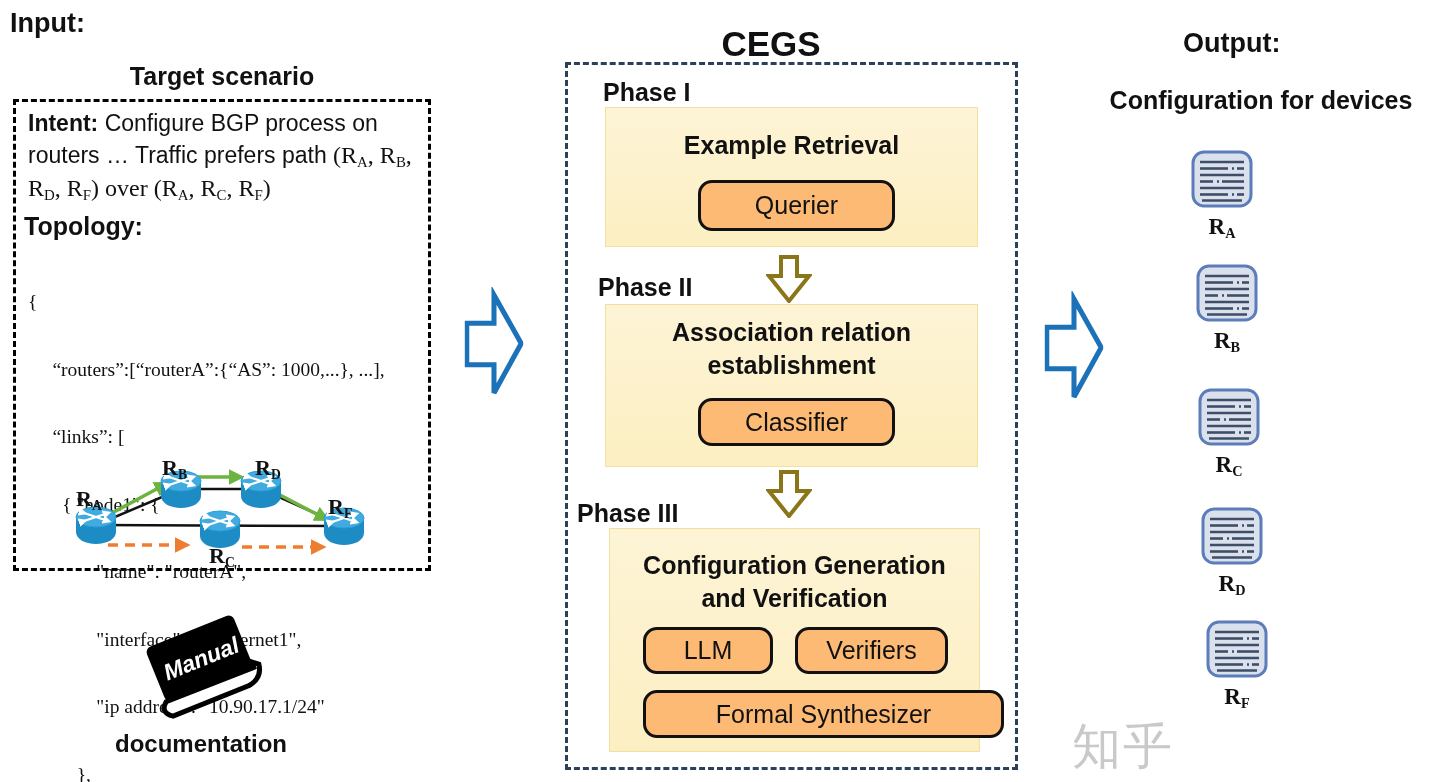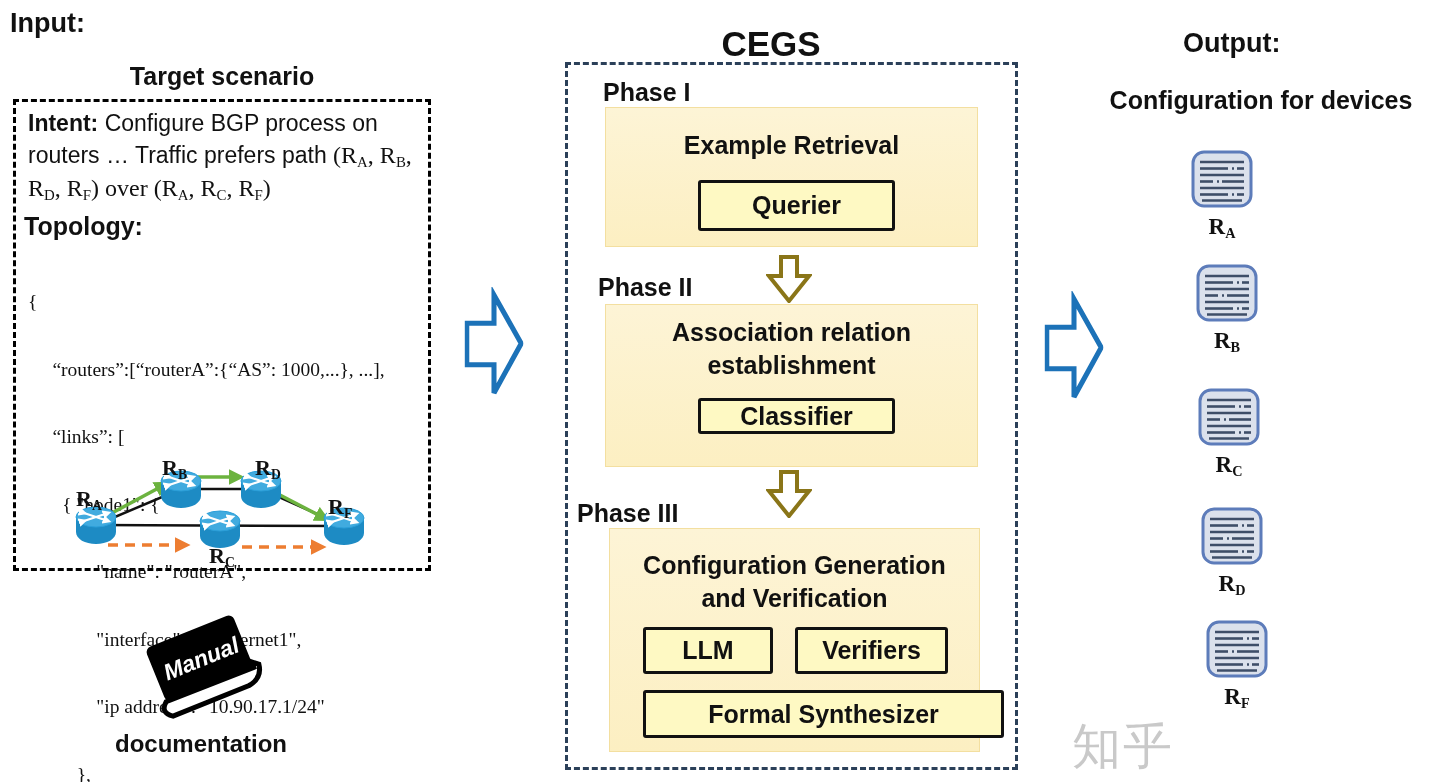--- a/index.html
+++ b/index.html
@@ -21,22 +21,22 @@
 
   
   #doc-caption{left:111px;top:730px;width:180px;text-align:center;font-size:24px;font-weight:bold;}
 
   
   #cegs-box{left:565px;top:62px;width:453px;height:708px;border:3px dashed #2b4059;box-sizing:border-box;}
   #cegs-title{left:565px;top:24px;width:412px;text-align:center;font-size:35px;font-weight:bold;}
   .phase-label{font-size:25px;font-weight:bold;}
   .panel{background:linear-gradient(180deg,#fdf4d6 0%,#fcefc2 100%);border:1px solid #f3dfa0;box-sizing:border-box;}
   .ptitle{font-size:25px;font-weight:bold;text-align:center;}
-  .pbtn{background:#fef9c3;border:3px solid #111;border-radius:3px;display:flex;align-items:center;justify-content:center;
-        font-size:25px;box-sizing:border-box;font-weight:bold;}
+  .pbtn{background:#fdba74;border:3px solid #111;border-radius:14px;display:flex;align-items:center;justify-content:center;
+        font-size:25px;box-sizing:border-box;}
 
   
   #output-heading{left:1183px;top:28px;}
   #output-subheading{left:1085px;top:86px;width:352px;text-align:center;}
   .device{width:64px;text-align:center;}
   .device .dev-label{font-family:"Liberation Serif",serif;font-weight:bold;font-size:23px;margin-top:2px;}
 
   #watermark{left:1072px;top:714px;font-size:49px;color:#c9c9c9;letter-spacing:2px;}
 </style>
 </head>
@@ -162,21 +162,21 @@
   <div class="abs pbtn" style="left:698px;top:180px;width:197px;height:51px;">Querier</div>
 
   <svg class="abs" style="left:766px;top:255px;" width="46" height="48" viewBox="0 0 46 48">
       <use href="#downarrow"></use>
     </svg>
 
   <div class="abs phase-label" style="left:598px;top:273px;">Phase II</div>
   <div class="abs panel" style="left:605px;top:304px;width:373px;height:163px;"></div>
   <div class="abs ptitle" style="left:605px;top:318px;width:373px;">Association relation</div>
   <div class="abs ptitle" style="left:605px;top:351px;width:373px;">establishment</div>
-  <div class="abs pbtn" style="left:698px;top:398px;width:197px;height:36px;">Classifier</div>
+  <div class="abs pbtn" style="left:698px;top:398px;width:197px;height:48px;">Classifier</div>
 
   <svg class="abs" style="left:766px;top:470px;" width="46" height="48" viewBox="0 0 46 48">
       <use href="#downarrow"></use>
     </svg>
 
   <div class="abs phase-label" style="left:577px;top:499px;">Phase III</div>
   <div class="abs panel" style="left:609px;top:528px;width:371px;height:224px;"></div>
   <div class="abs ptitle" style="left:609px;top:551px;width:371px;">Configuration Generation</div>
   <div class="abs ptitle" style="left:609px;top:584px;width:371px;">and Verification</div>
   <div class="abs pbtn" style="left:643px;top:627px;width:130px;height:47px;">LLM</div>

